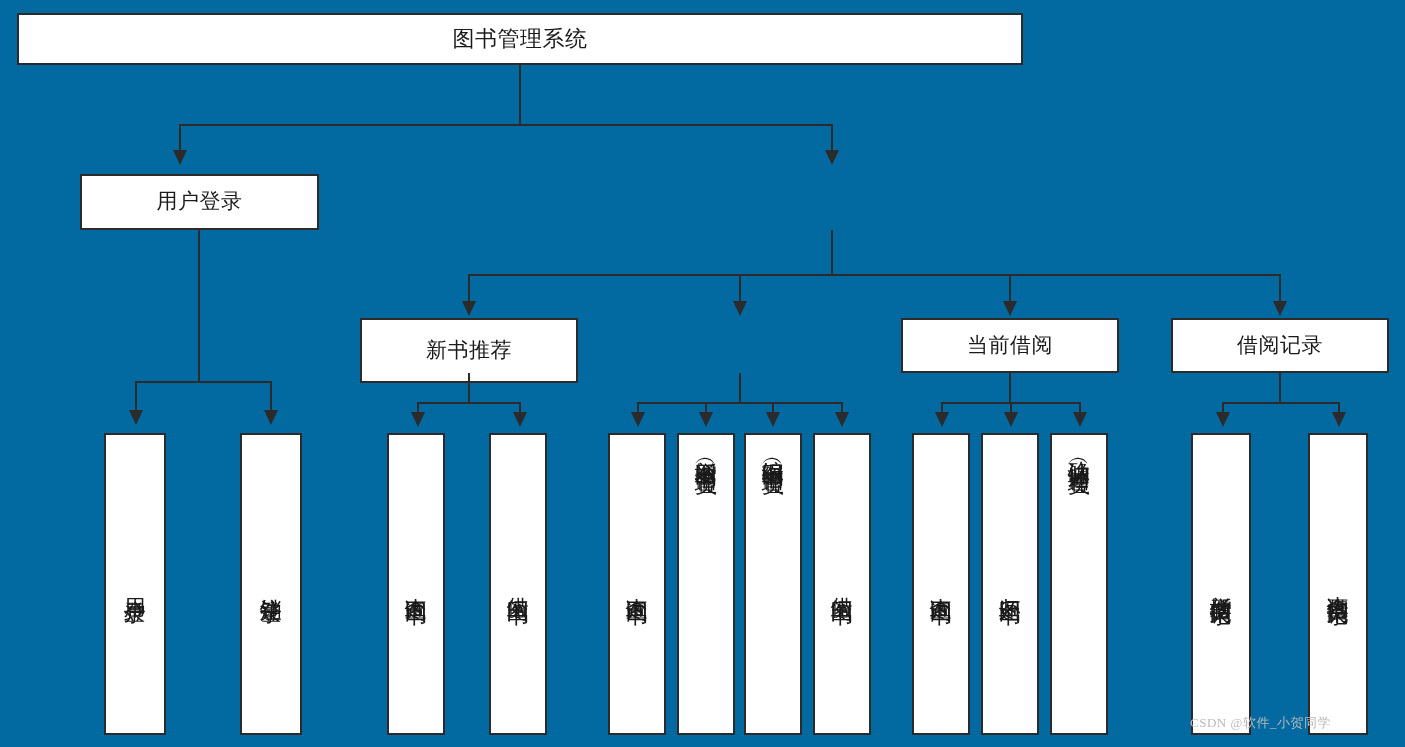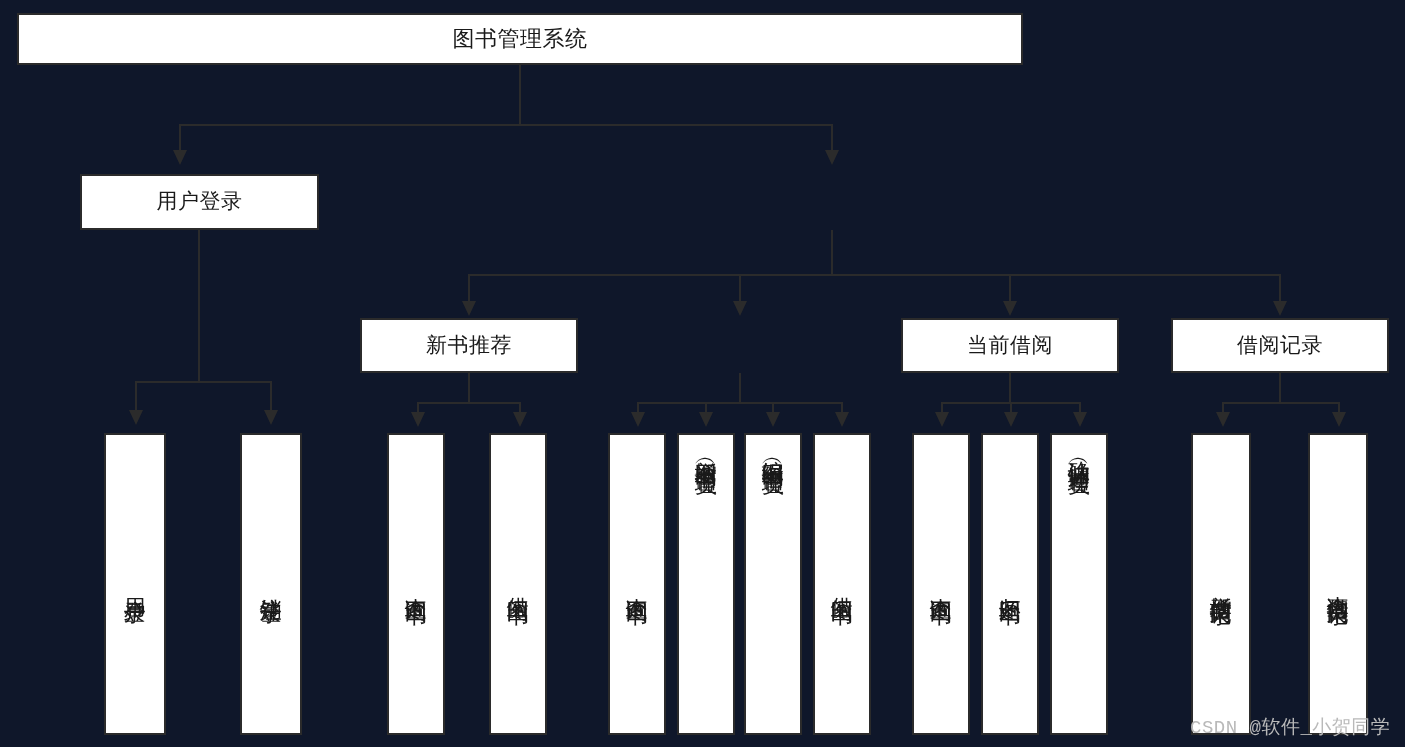--- a/index.html
+++ b/index.html
@@ -7,21 +7,21 @@
     padding: 0;
     background: #ffffff;
   }
   body {
     font-family: "DejaVu Sans", "Liberation Sans", sans-serif;
   }
   #canvas {
     position: relative;
     width: 1405px;
     height: 747px;
-    background: #0f172a;
+    background: #0369a1;
     overflow: hidden;
   }
   
   .node {
     position: absolute;
     box-sizing: border-box;
     border: 2px solid #2b2b2b;
     background: #ffffff;
     display: flex;
     align-items: center;
@@ -72,24 +72,24 @@
     width: 0;
     height: 0;
     border-left: 7px solid transparent;
     border-right: 7px solid transparent;
     border-top: 15px solid #2b2b2b;
   }
   
   #watermark {
     position: absolute;
     color: #b9b9b9;
-    font-size: 19px;
+    font-size: 13px;
     white-space: nowrap;
     letter-spacing: 0.5px;
-    font-family: Liberation Mono, monospace;
+    font-family: Liberation Serif, serif;
   }
 </style>
 </head>
 <body>
 
 <div id="canvas">
 
   <div class="node horiz root" style="left:17px; top:13px; width:1006px; height:52px;">
     <span class="label">图书管理系统</span>
   </div>
@@ -119,21 +119,21 @@
   <div class="lineH" style="left:468px; top:274px; width:812px;"></div>
   <div class="lineV" style="left:468px; top:274px; height:29px;"></div>
   <div class="arrow" style="left:462px; top:301px;"></div>
   <div class="lineV" style="left:739px; top:274px; height:29px;"></div>
   <div class="arrow" style="left:733px; top:301px;"></div>
   <div class="lineV" style="left:1009px; top:274px; height:29px;"></div>
   <div class="arrow" style="left:1003px; top:301px;"></div>
   <div class="lineV" style="left:1279px; top:274px; height:29px;"></div>
   <div class="arrow" style="left:1273px; top:301px;"></div>
 
-  <div class="node horiz" style="left:360px; top:318px; width:218px; height:55px;">
+  <div class="node horiz" style="left:360px; top:318px; width:218px; height:65px;">
     <span class="label">新书推荐</span>
   </div>
   <div class="node horiz" style="left:1171px; top:318px; width:218px; height:55px;">
     <span class="label">借阅记录</span>
   </div>
   <div class="node horiz" style="left:901px; top:318px; width:218px; height:55px;">
     <span class="label">当前借阅</span>
   </div>
 
   <div class="lineV" style="left:468px; top:373px; height:30px;"></div>

